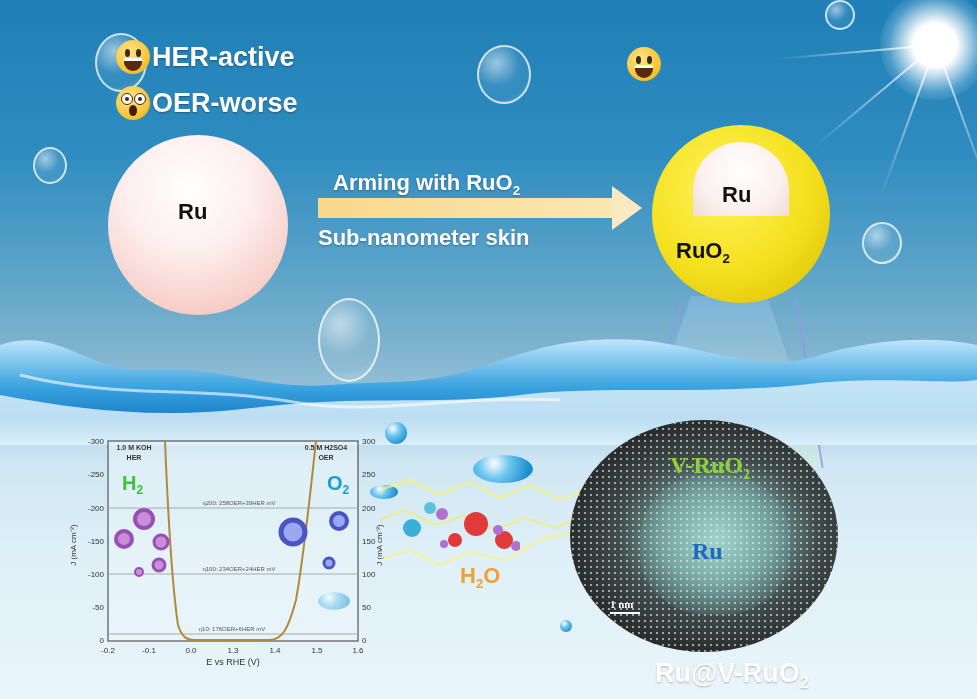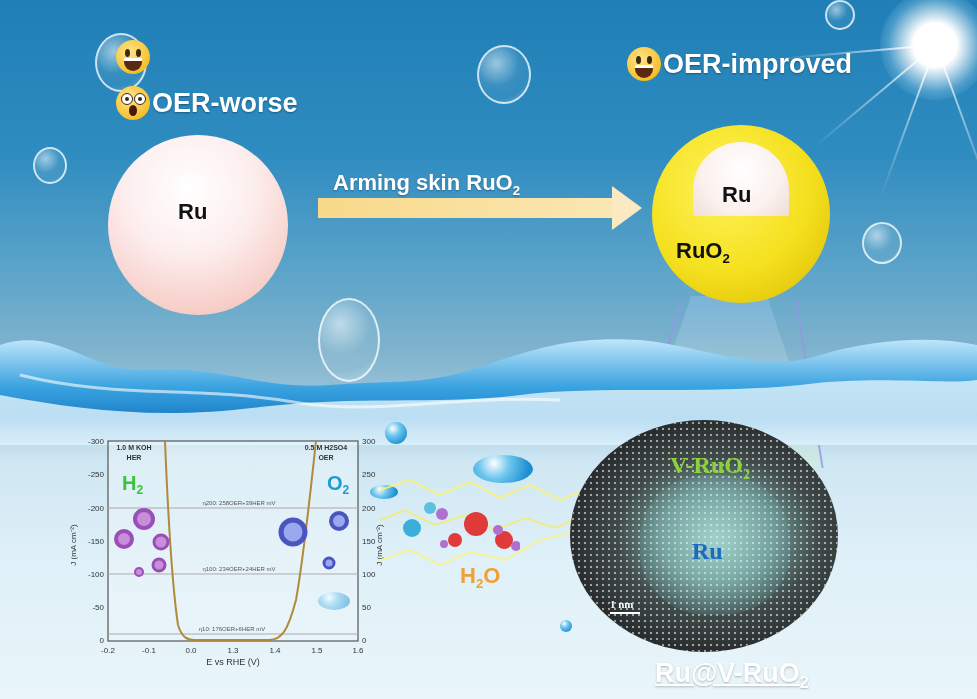--- a/index.html
+++ b/index.html
@@ -62,49 +62,50 @@
   <div class="abs bubble" style="left:862px;top:222px;width:36px;height:38px;"></div>
   <div class="abs bubble" style="left:318px;top:298px;width:58px;height:80px;"></div>
 
   <div class="abs" style="left:116px;top:40px;">
     <div class="label-line">
       <span class="emoji">
         <span class="eye" style="left:9px;"></span>
           <span class="eye" style="left:20px;"></span>
           <span class="mouth"></span>
       </span>
+      <span>HER-active</span>
     </div>
     <div class="label-line" style="margin-top:12px;align-items:center;">
       <span class="emoji">
         <span class="oeye" style="left:5px;"></span>
           <span class="oeye" style="left:18px;"></span>
           <span class="omouth"></span>
       </span>
       <span>OER-worse</span>
     </div>
   </div>
 
   <div class="abs ru-sphere">
     <span class="sphere-text" style="left:70px;top:64px;">Ru</span>
   </div>
 
   <div class="abs arrow-text" style="left:333px;top:170px;">
-    <span>Arming skin RuO</span><sub>2</sub>
+    <span>Arming with RuO</span><sub>2</sub>
   </div>
   <div class="abs arrow-body"></div>
   <div class="abs arrow-head"></div>
+  <div class="abs arrow-text" style="left:318px;top:225px;">Sub-nanometer skin</div>
 
   <div class="abs" style="left:627px;top:37px;">
     <div class="label-line" style="margin-top:10px;">
       <span class="emoji">
         <span class="eye" style="left:9px;"></span>
           <span class="eye" style="left:20px;"></span>
           <span class="mouth"></span>
       </span>
-      <span>OER-improved</span>
     </div>
   </div>
 
   <div class="abs beam"></div>
   <div class="beam-edge" style="left:681px;top:300px;height:170px;transform:rotate(17deg);transform-origin:top;"></div>
   <div class="beam-edge" style="left:795px;top:300px;height:170px;transform:rotate(-9deg);transform-origin:top;"></div>
 
   <div class="abs core-shell"></div>
   <div class="abs core-cut"></div>
   <div class="abs sphere-text" style="left:722px;top:182px;">Ru</div>
@@ -229,17 +230,17 @@
     <div class="tem-label" style="left:100px;top:32px;color:#8bd23a;font-size:24px;">
       <span>V-RuO</span><sub>2</sub>
     </div>
     <div class="tem-label" style="left:122px;top:118px;color:#1a6ac0;font-size:24px;">Ru</div>
     <div class="tem-label" style="left:40px;top:178px;color:#fff;font-size:11px;">
       <span>1 nm</span>
       <div style="width:30px;height:2px;background:#fff;margin-top:2px;"></div>
     </div>
   </div>
 
-  <div class="abs bottom-title" style="left:655px;top:658px;text-decoration:underline;">
+  <div class="abs bottom-title" style="left:655px;top:658px;">
     <span>Ru@V-RuO</span><sub>2</sub>
   </div>
 
 </div>
 
 </body></html>

